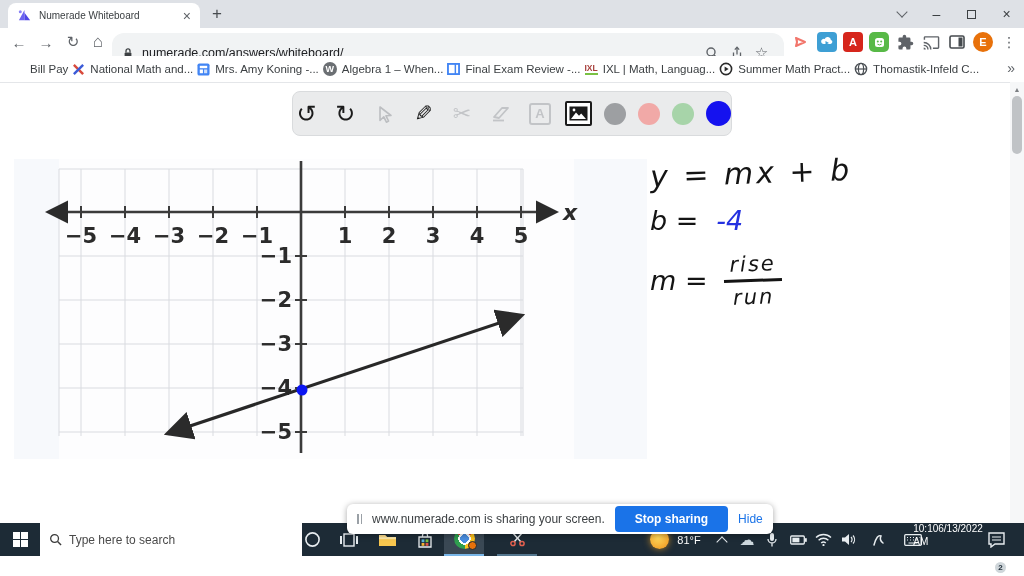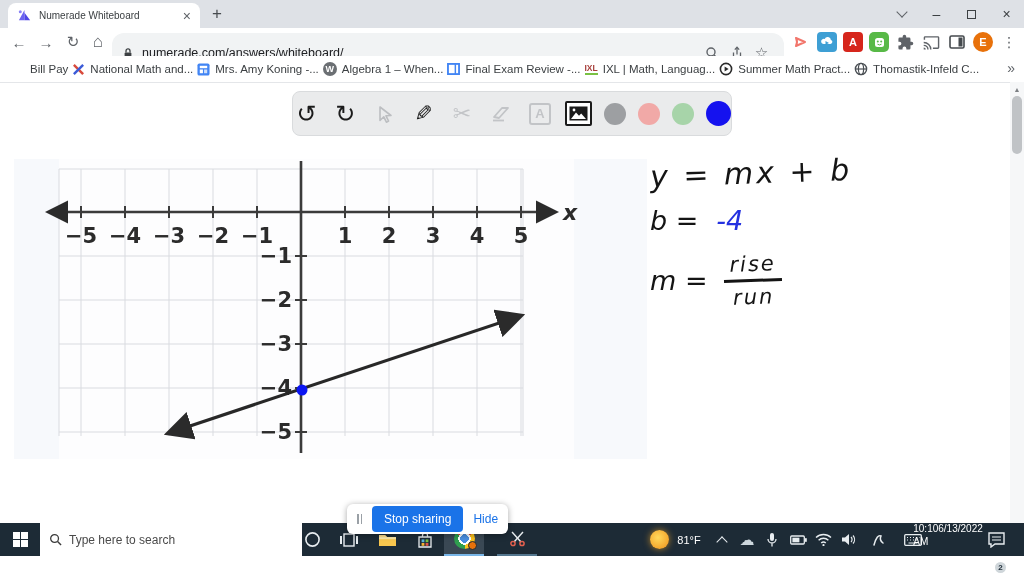--- a/index.html
+++ b/index.html
@@ -79,22 +79,22 @@
   .frac .ftop{display:block;padding:0 6px 3px;border-bottom:3px solid #141414}
   .frac .fbot{display:block;padding-top:3px}
 
   
   .share{position:absolute;left:347px;top:504px;height:30px;background:#fff;border-radius:6px;
          box-shadow:0 1px 6px rgba(0,0,0,.35);display:flex;align-items:center;
          padding:0 10px;gap:10px;z-index:9}
   .drag{display:flex;gap:2px}
   .drag i{width:1.5px;height:10px;background:#9aa0a6}
   .share-msg{font-size:12px;color:#3c4043}
-  .share-btn{background:#1a73e8;color:#fff;font-size:12px;font-weight:normal;border:none;
-             padding:6px 12px;border-radius:4px}
+  .share-btn{background:#1a73e8;color:#fff;font-size:12px;font-weight:bold;border:none;
+             padding:6px 20px;border-radius:4px}
   .share-hide{color:#1a73e8;font-size:12px}
 
   
   .hscroll{position:absolute;left:0;top:529px;width:1010px;height:14px;background:#f3f4f5}
   .hthumb{position:absolute;left:13px;top:2px;width:978px;height:10px;background:#c0c3c6;border-radius:6px}
   .sarrow{position:absolute;color:#7d8084;font-size:7px;display:flex;align-items:center;justify-content:center}
   .vscroll{position:absolute;left:1010px;top:82px;width:14px;height:461px;background:#f6f7f8}
   .vthumb{position:absolute;left:2px;top:14px;width:10px;height:58px;background:#c0c3c6;border-radius:6px}
   .corner{position:absolute;left:1010px;top:529px;width:14px;height:14px;background:#f3f4f5}
 
@@ -370,20 +370,21 @@
     <div class="vthumb"></div>
     <div class="sarrow" style="left:0;top:448px;width:14px;height:10px">▼</div>
   </div>
   <div class="corner"></div>
 
   <div class="share">
     <span class="drag">
         <i></i>
         <i></i>
       </span>
+    <span class="share-msg">www.numerade.com is sharing your screen.</span>
     <button class="share-btn">Stop sharing</button>
     <span class="share-hide">Hide</span>
   </div>
 
   <div class="taskbar">
     <div class="tb" style="left:0;width:40px">
       <svg width="15" height="15" viewBox="0 0 15 15">
         <rect x="0" y="0" width="7" height="7" fill="#fff"></rect>
           <rect x="8" y="0" width="7" height="7" fill="#fff"></rect>
         <rect x="0" y="8" width="7" height="7" fill="#fff"></rect>

